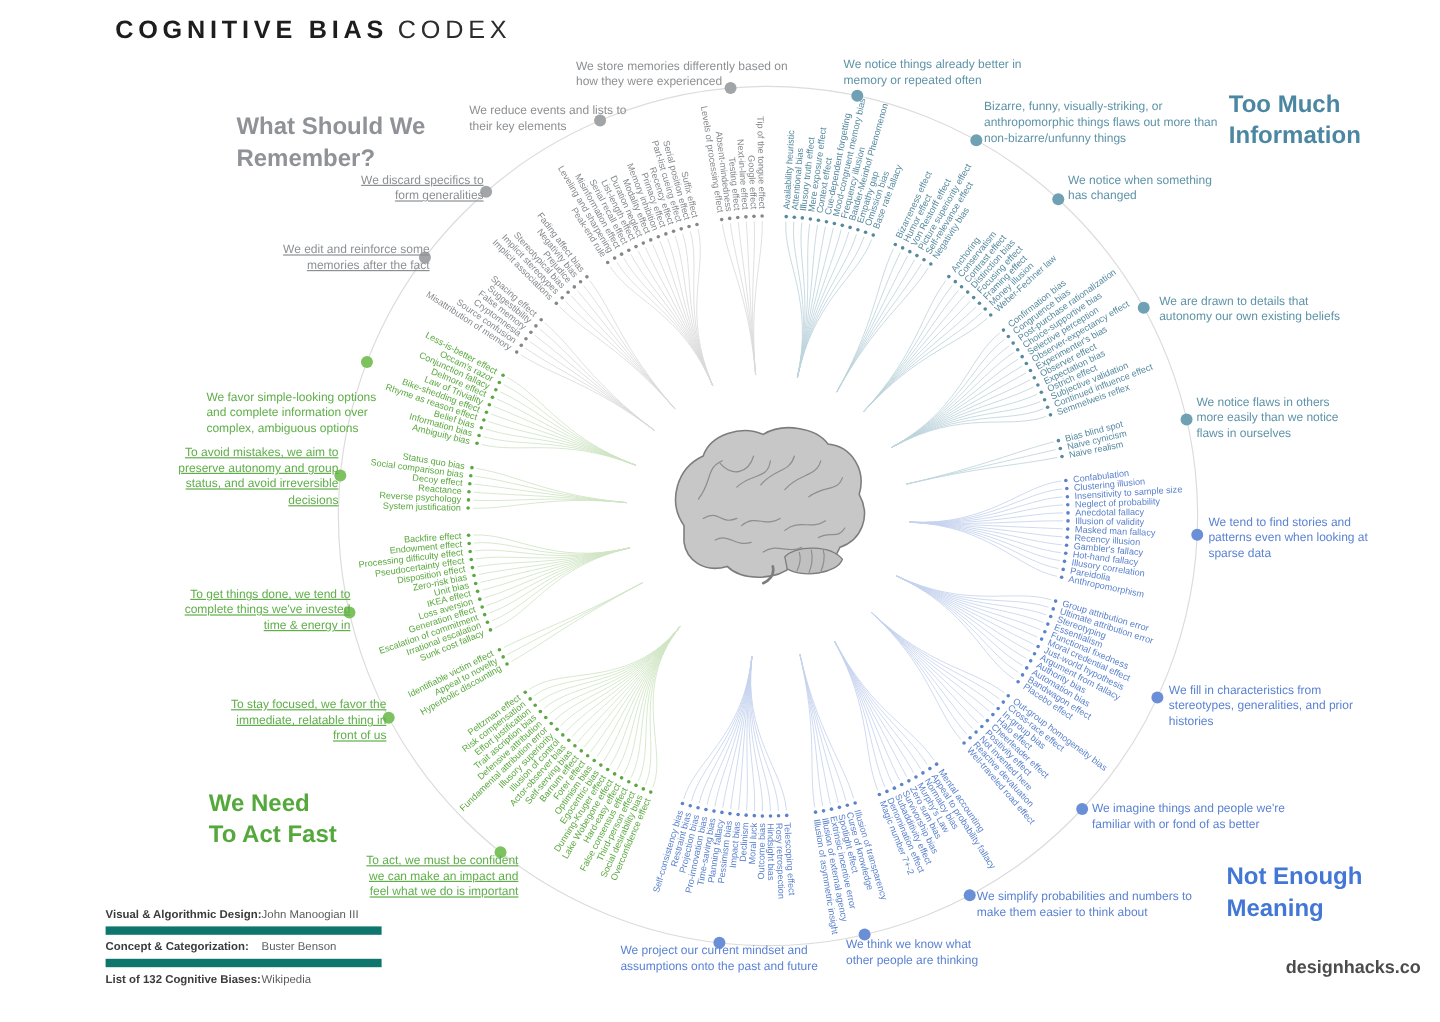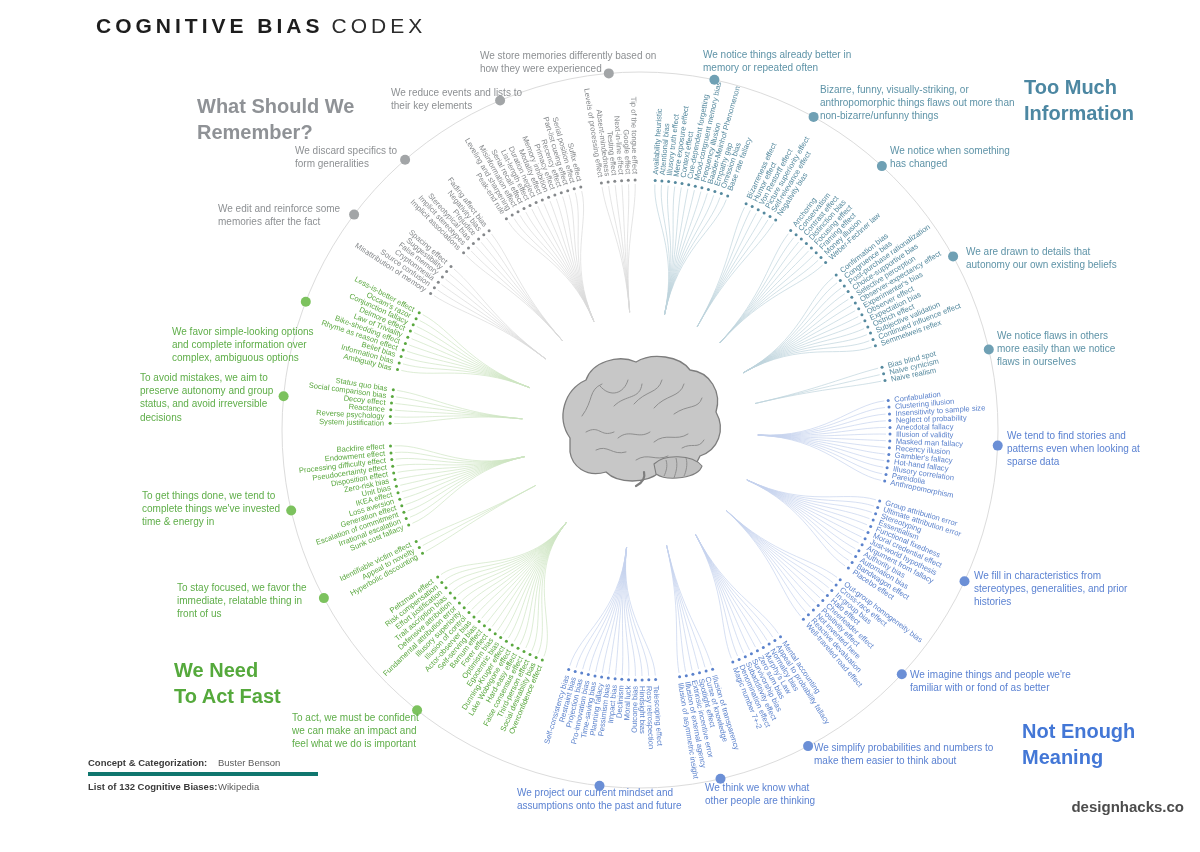--- a/index.html
+++ b/index.html
@@ -3,25 +3,25 @@
 <meta charset="utf-8">
 <style>
   html,body{margin:0;padding:0;background:#fff;}
   body{width:1200px;height:852px;overflow:hidden;font-family:"Liberation Sans",sans-serif;}
   .canvas{position:relative;width:1200px;height:852px;background:#fff;}
   .main-title{position:absolute;left:96px;top:14px;margin:0;font-size:21px;letter-spacing:4px;color:#1d1d1d;white-space:nowrap;}
   .t-bold{font-weight:800;}
   .t-light{font-weight:300;margin-left:8px;color:#2c2c2c;}
   #radial{position:absolute;left:0;top:0;font-family:"Liberation Sans",sans-serif;}
   .ann{position:absolute;font-size:10px;line-height:1.32;}
-  .ann.right{text-align:left;}
+  .ann.right{text-align:right;text-decoration:underline;}
   .qtitle{position:absolute;font-size:20px;font-weight:700;line-height:1.28;white-space:nowrap;}
   .credits{position:absolute;left:88px;top:752px;width:230px;font-size:9.5px;color:#4a4a4a;}
   .crow{display:flex;align-items:baseline;padding:5px 0 4px;}
-  .crow + .crow{border-top:4px solid #0f766e;}
+  .crow + .crow{border-top:7px solid #0f766e;}
   .clabel{font-weight:700;width:130px;color:#3b3b3b;flex:0 0 130px;}
   .cvalue{color:#5b5b5b;}
   .site{position:absolute;right:16px;top:798px;font-size:15px;font-weight:700;color:#4c4c4c;}
 </style>
 </head>
 <body>
 
 <div class="canvas">
 
   <h1 class="main-title"><span class="t-bold">COGNITIVE BIAS</span><span class="t-light">CODEX</span></h1>
@@ -679,20 +679,24 @@
       <div class="ann right" style="left: 140px; top: 371px; width: 142px; color: rgb(95, 174, 73);">To avoid mistakes, we aim to preserve autonomy and group status, and avoid irreversible decisions</div>
       <div class="ann" style="left: 172px; top: 283px; width: 156px; color: rgb(95, 174, 73); margin-top: 42px;">We favor simple-looking options and complete information over complex, ambiguous options</div>
       <div class="ann right" style="left: 218px; top: 202px; width: 140px; color: rgb(141, 144, 147);">We edit and reinforce some memories after the fact</div>
       <div class="ann right" style="left: 295px; top: 144px; width: 108px; color: rgb(141, 144, 147);">We discard specifics to form generalities</div>
       <div class="ann" style="left: 391px; top: 86px; width: 138px; color: rgb(141, 144, 147);">We reduce events and lists to their key elements</div>
       <div class="ann" style="left: 480px; top: 49px; width: 182px; color: rgb(141, 144, 147);">We store memories differently based on how they were experienced</div>
     </div>
 
   <div class="credits" id="credits">
       <div class="crow">
+        <span class="clabel">Visual &amp; Algorithmic Design:</span>
+        <span class="cvalue">John Manoogian III</span>
+      </div>
+      <div class="crow">
         <span class="clabel">Concept &amp; Categorization:</span>
         <span class="cvalue">Buster Benson</span>
       </div>
       <div class="crow">
         <span class="clabel">List of 132 Cognitive Biases:</span>
         <span class="cvalue">Wikipedia</span>
       </div>
     </div>
 
   <div class="site">designhacks.co</div>

